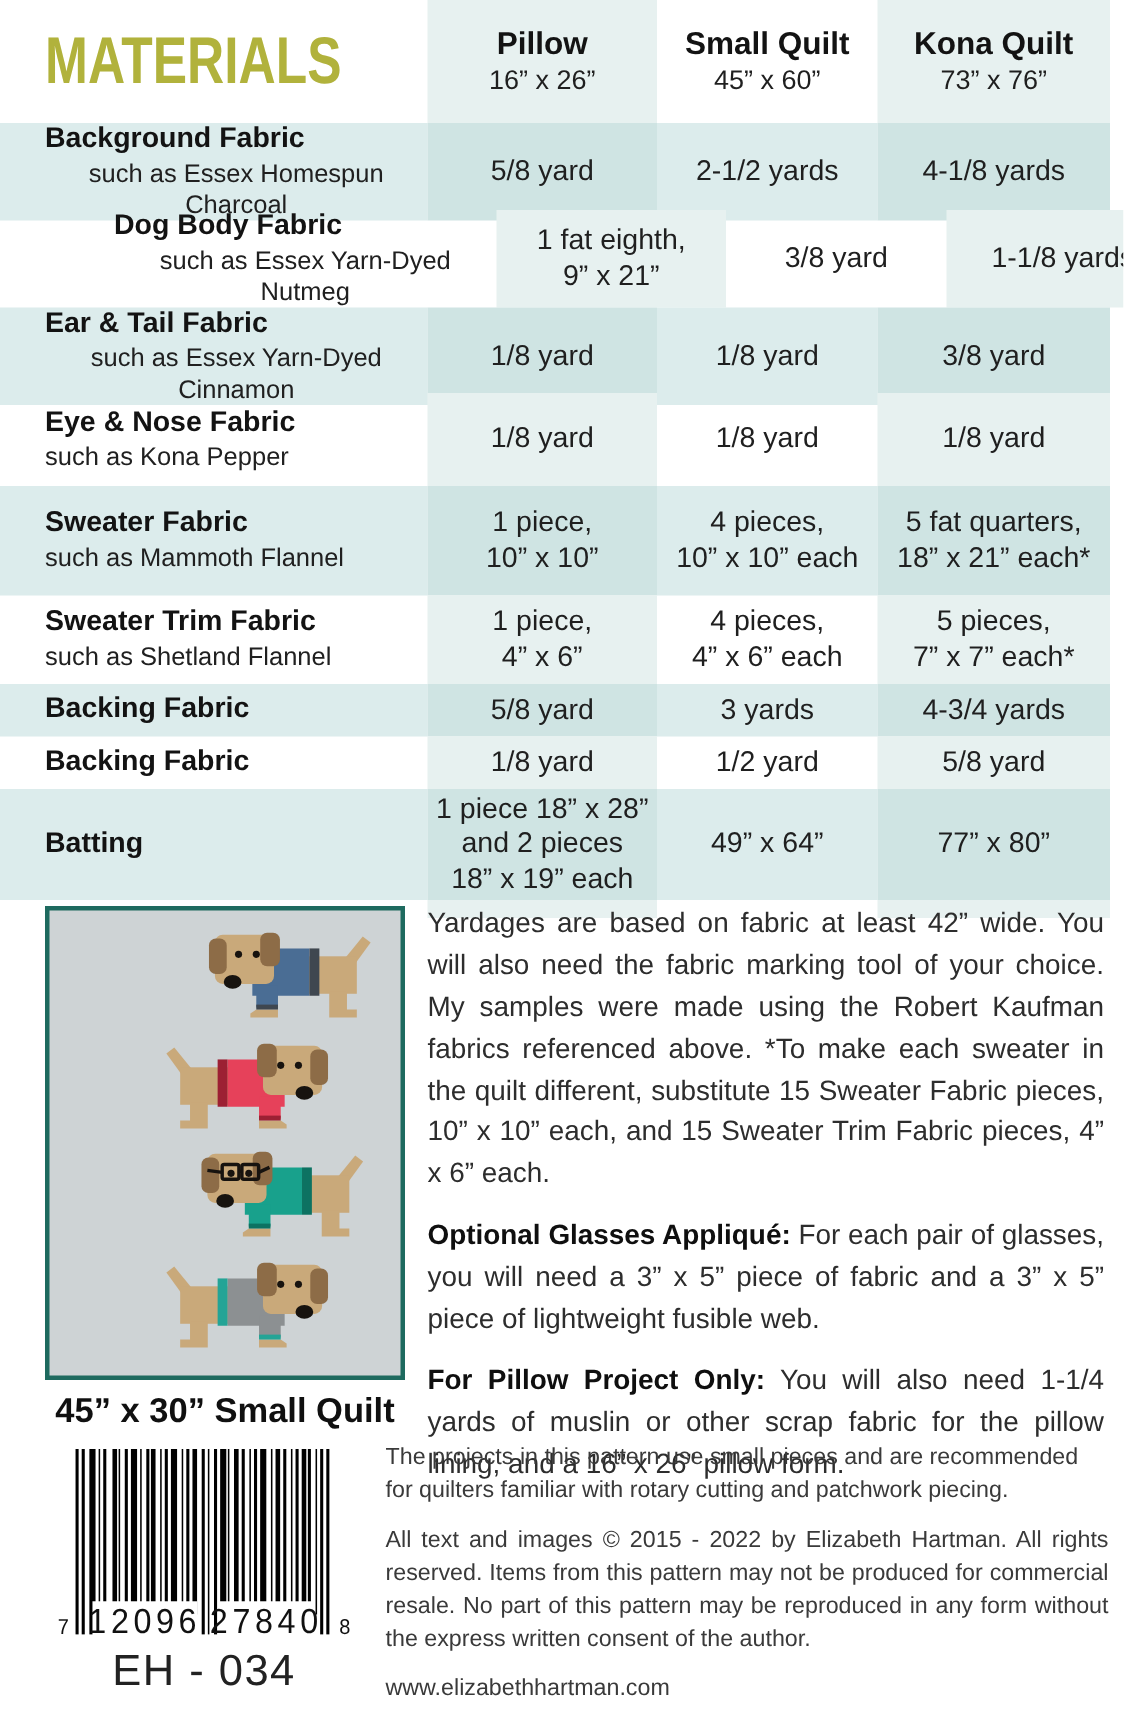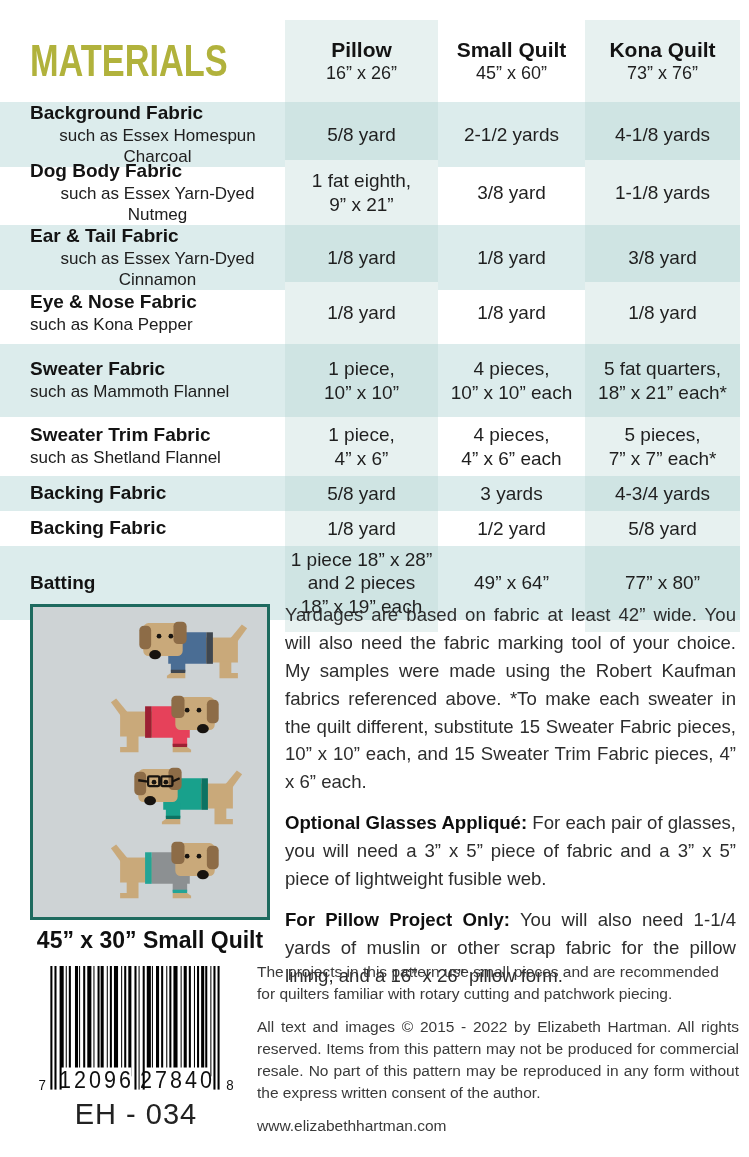--- a/index.html
+++ b/index.html
@@ -1,20 +1,20 @@
 <!DOCTYPE html>
 <html><head>
 <meta charset="utf-8">
 <style>
   html,body{margin:0;padding:0;background:#fff;}
   .page{position:relative;width:749px;height:1157px;background:#fff;overflow:hidden;
         font-family:"Liberation Sans",sans-serif;color:#1a1a1a;}
 
   
-  .mtable{position:absolute;left:0;top:0;width:740px;margin-top:20px;}
+  .mtable{position:absolute;left:0;top:0;width:740px;}
   .trow{display:grid;grid-template-columns:285px 153px 147px 155px;}
   .cell{display:flex;align-items:center;justify-content:center;text-align:center;}
   .cell.band{background:#e7f1f0;}
   .trow.tint .cell{background:#dcecec;}
   .trow.tint .cell.band{background:#cfe4e3;}
   .lcell{flex-direction:column;align-items:flex-start;justify-content:center;
          text-align:center;padding-left:30px;box-sizing:border-box;}
   .rlabel{font-size:19px;font-weight:700;line-height:1.2;color:#131313;}
   .rsub{font-size:17px;line-height:1.25;color:#202020;}
   .vcell{font-size:19px;line-height:1.22;color:#1f1f1f;white-space:pre-line;}
@@ -100,21 +100,21 @@
     <div id="rows-host">
         <div class="trow tint" style="height: 58px;">
       <div class="cell lcell">
         <div class="rlabel">Background Fabric</div>
         <div class="rsub">such as Essex Homespun Charcoal</div>
       </div>
       <div class="cell band vcell">5/8 yard</div>
       <div class="cell vcell">2-1/2 yards</div>
       <div class="cell band vcell">4-1/8 yards</div>
     </div>
-        <div class="trow" style="height: 65px;">
+        <div class="trow" style="height: 65px; padding-left: 46px;">
       <div class="cell lcell">
         <div class="rlabel">Dog Body Fabric</div>
         <div class="rsub">such as Essex Yarn-Dyed Nutmeg</div>
       </div>
       <div class="cell band vcell">1 fat eighth,
 9” x 21”</div>
       <div class="cell vcell">3/8 yard</div>
       <div class="cell band vcell">1-1/8 yards</div>
     </div>
         <div class="trow tint" style="height: 57px;">

